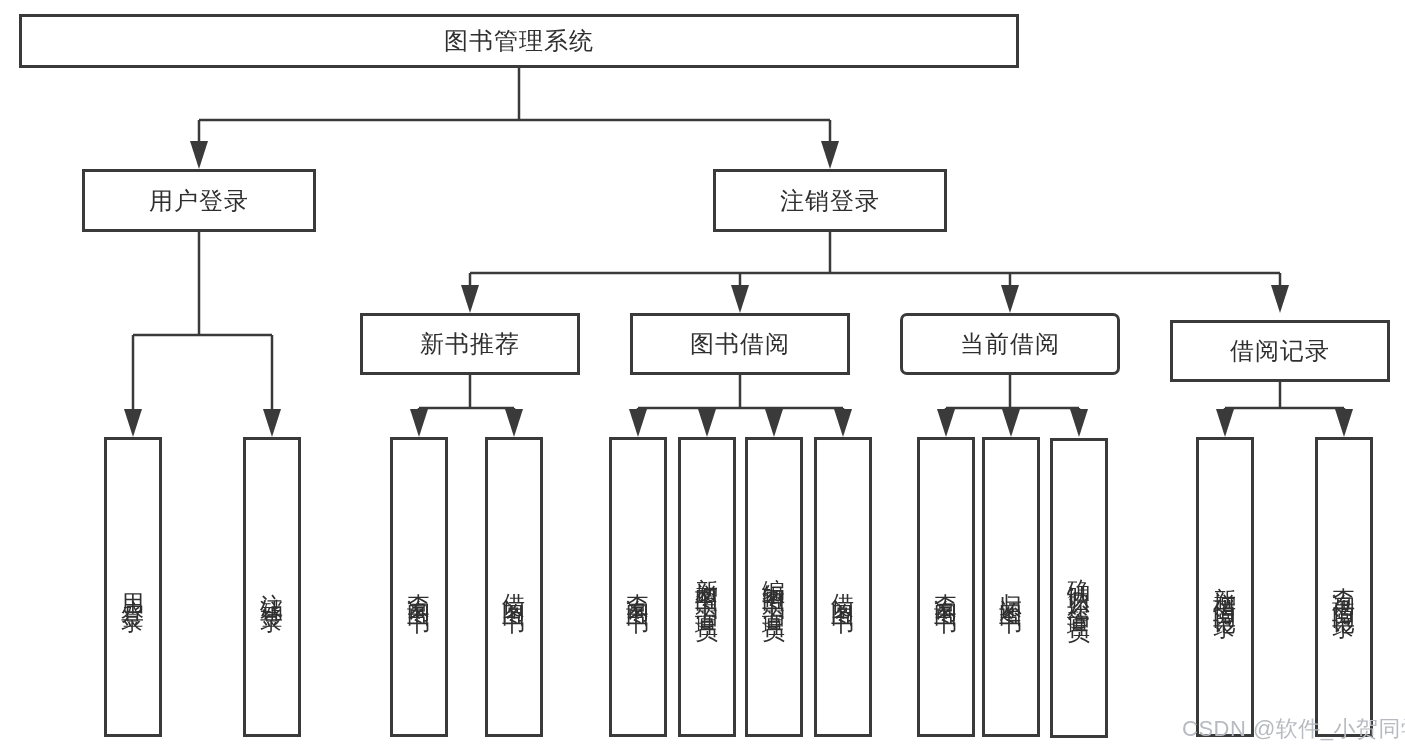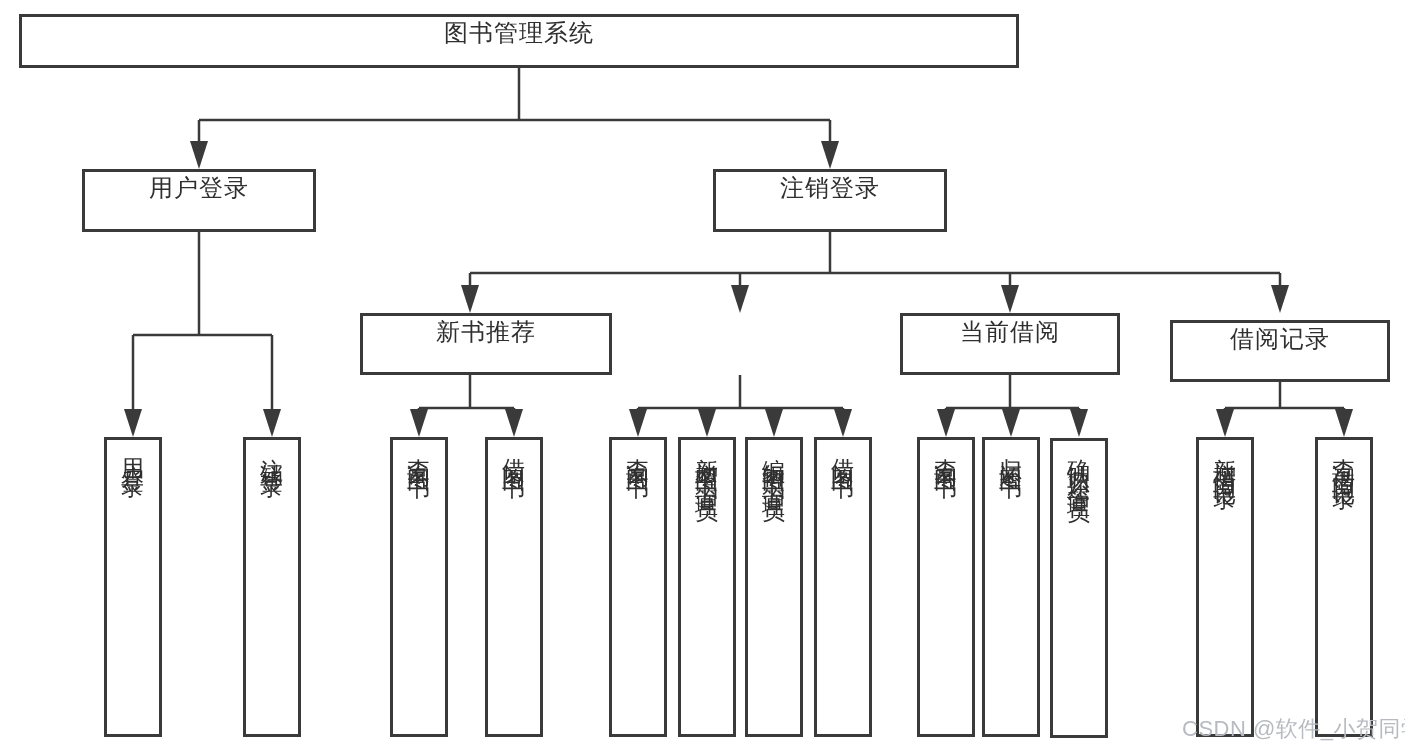--- a/index.html
+++ b/index.html
@@ -21,20 +21,21 @@
     top: 0;
     z-index: 1;
   }
   .node {
     position: absolute;
     box-sizing: border-box;
     background: #ffffff;
     border: 3px solid #3a3a3a;
     color: #2f2f2f;
     display: flex;
+    align-items: center;
     justify-content: center;
     z-index: 2;
   }
   .hbox {
     font-size: 24px;
     letter-spacing: 1px;
   }
   .vbox {
     width: 58px;
     height: 300px;
@@ -133,24 +134,27 @@
     <span>图书管理系统</span>
   </div>
 
   <div class="node hbox" style="left:82px; top:169px; width:234px; height:63px;">
     <span>用户登录</span>
   </div>
   <div class="node hbox" style="left:713px; top:169px; width:234px; height:63px;">
     <span>注销登录</span>
   </div>
 
-  <div class="node hbox" style="left:360px; top:313px; width:252px; height:62px;">
+  <div class="node hbox" style="left:360px; top:313px; width:220px; height:62px;">
     <span>新书推荐</span>
   </div>
-  <div class="node hbox" style="left:900px; top:313px; width:220px; height:62px;">
+  <div class="node hbox" style="left:630px; top:313px; width:220px; height:62px;">
+    <span>图书借阅</span>
+  </div>
+  <div class="node hbox" style="left:900px; top:313px; width:220px; height:62px;border-radius:7px;">
     <span>当前借阅</span>
   </div>
   <div class="node hbox" style="left:1170px; top:320px; width:220px; height:62px;">
     <span>借阅记录</span>
   </div>
 
   <div class="node vbox" style="left:104px; top:437px;">
     <span>用户登录</span>
   </div>
   <div class="node vbox" style="left:243px; top:437px;">

